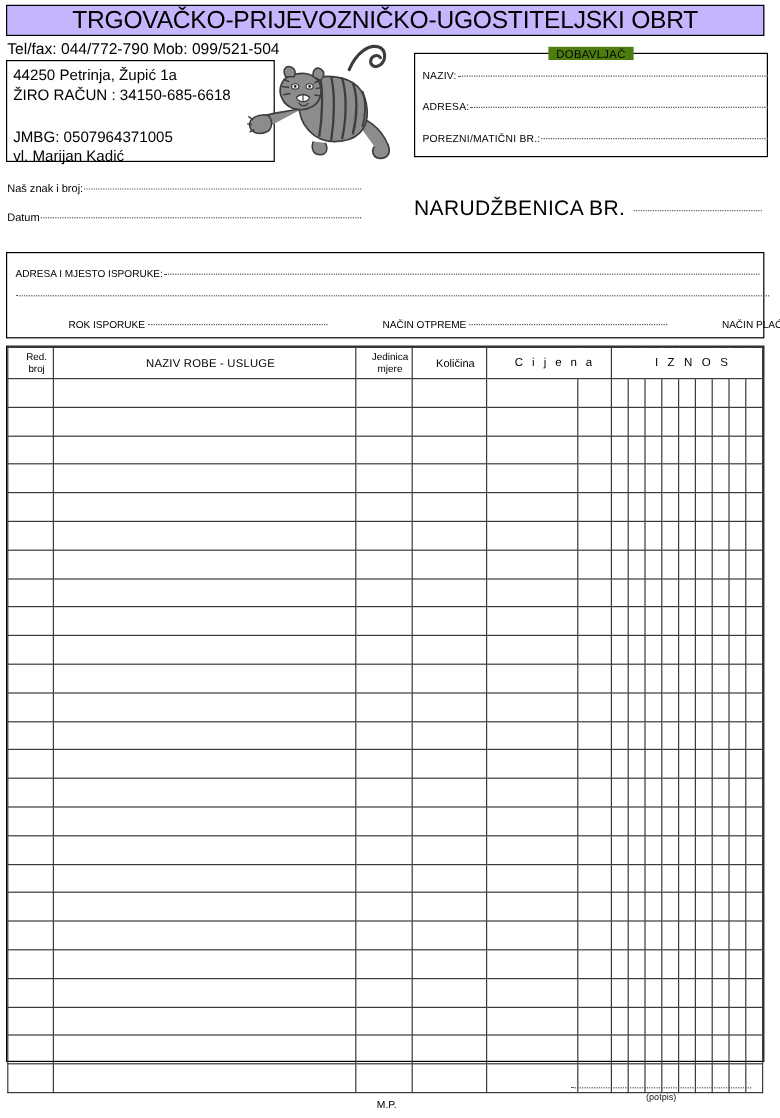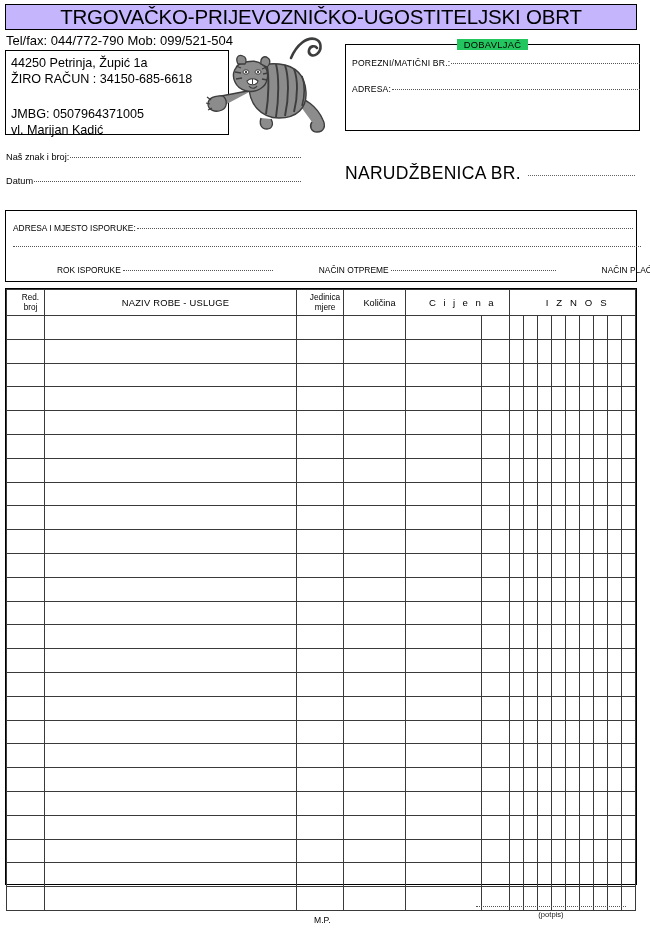--- a/index.html
+++ b/index.html
@@ -89,21 +89,21 @@
     left: 345px;
     top: 37px;
     width: 295px;
     height: 14px;
     display: flex;
     align-items: center;
     justify-content: center;
     pointer-events: none;
   }
   .supplier-legend .lbl {
-    background: #22c55e;
+    background: #4d7c0f;
     padding: 0 7px;
     font-size: 9.4px;
     letter-spacing: 0.3px;
     white-space: nowrap;
   }
   .supplier-rows {
     position: absolute;
     left: 352px;
     top: 58px;
     width: 288px;
@@ -317,25 +317,29 @@
     </g>
   </svg>
 </div>
 
 <div class="supplier-box"></div>
 <div class="supplier-legend">
   <span class="lbl">DOBAVLJAČ</span>
 </div>
 <div class="supplier-rows">
   <div class="sup-row">
-    <span class="lbl">POREZNI/MATIČNI BR.:</span>
+    <span class="lbl">NAZIV:</span>
     <span class="dots"></span>
   </div>
   <div class="sup-row">
     <span class="lbl">ADRESA:</span>
+    <span class="dots"></span>
+  </div>
+  <div class="sup-row">
+    <span class="lbl">POREZNI/MATIČNI BR.:</span>
     <span class="dots"></span>
   </div>
 </div>
 
 <div class="mid-left">
   <div class="mid-row">
     <span class="lbl">Naš znak i broj:</span>
     <span class="dots"></span>
   </div>
   <div class="mid-row">

